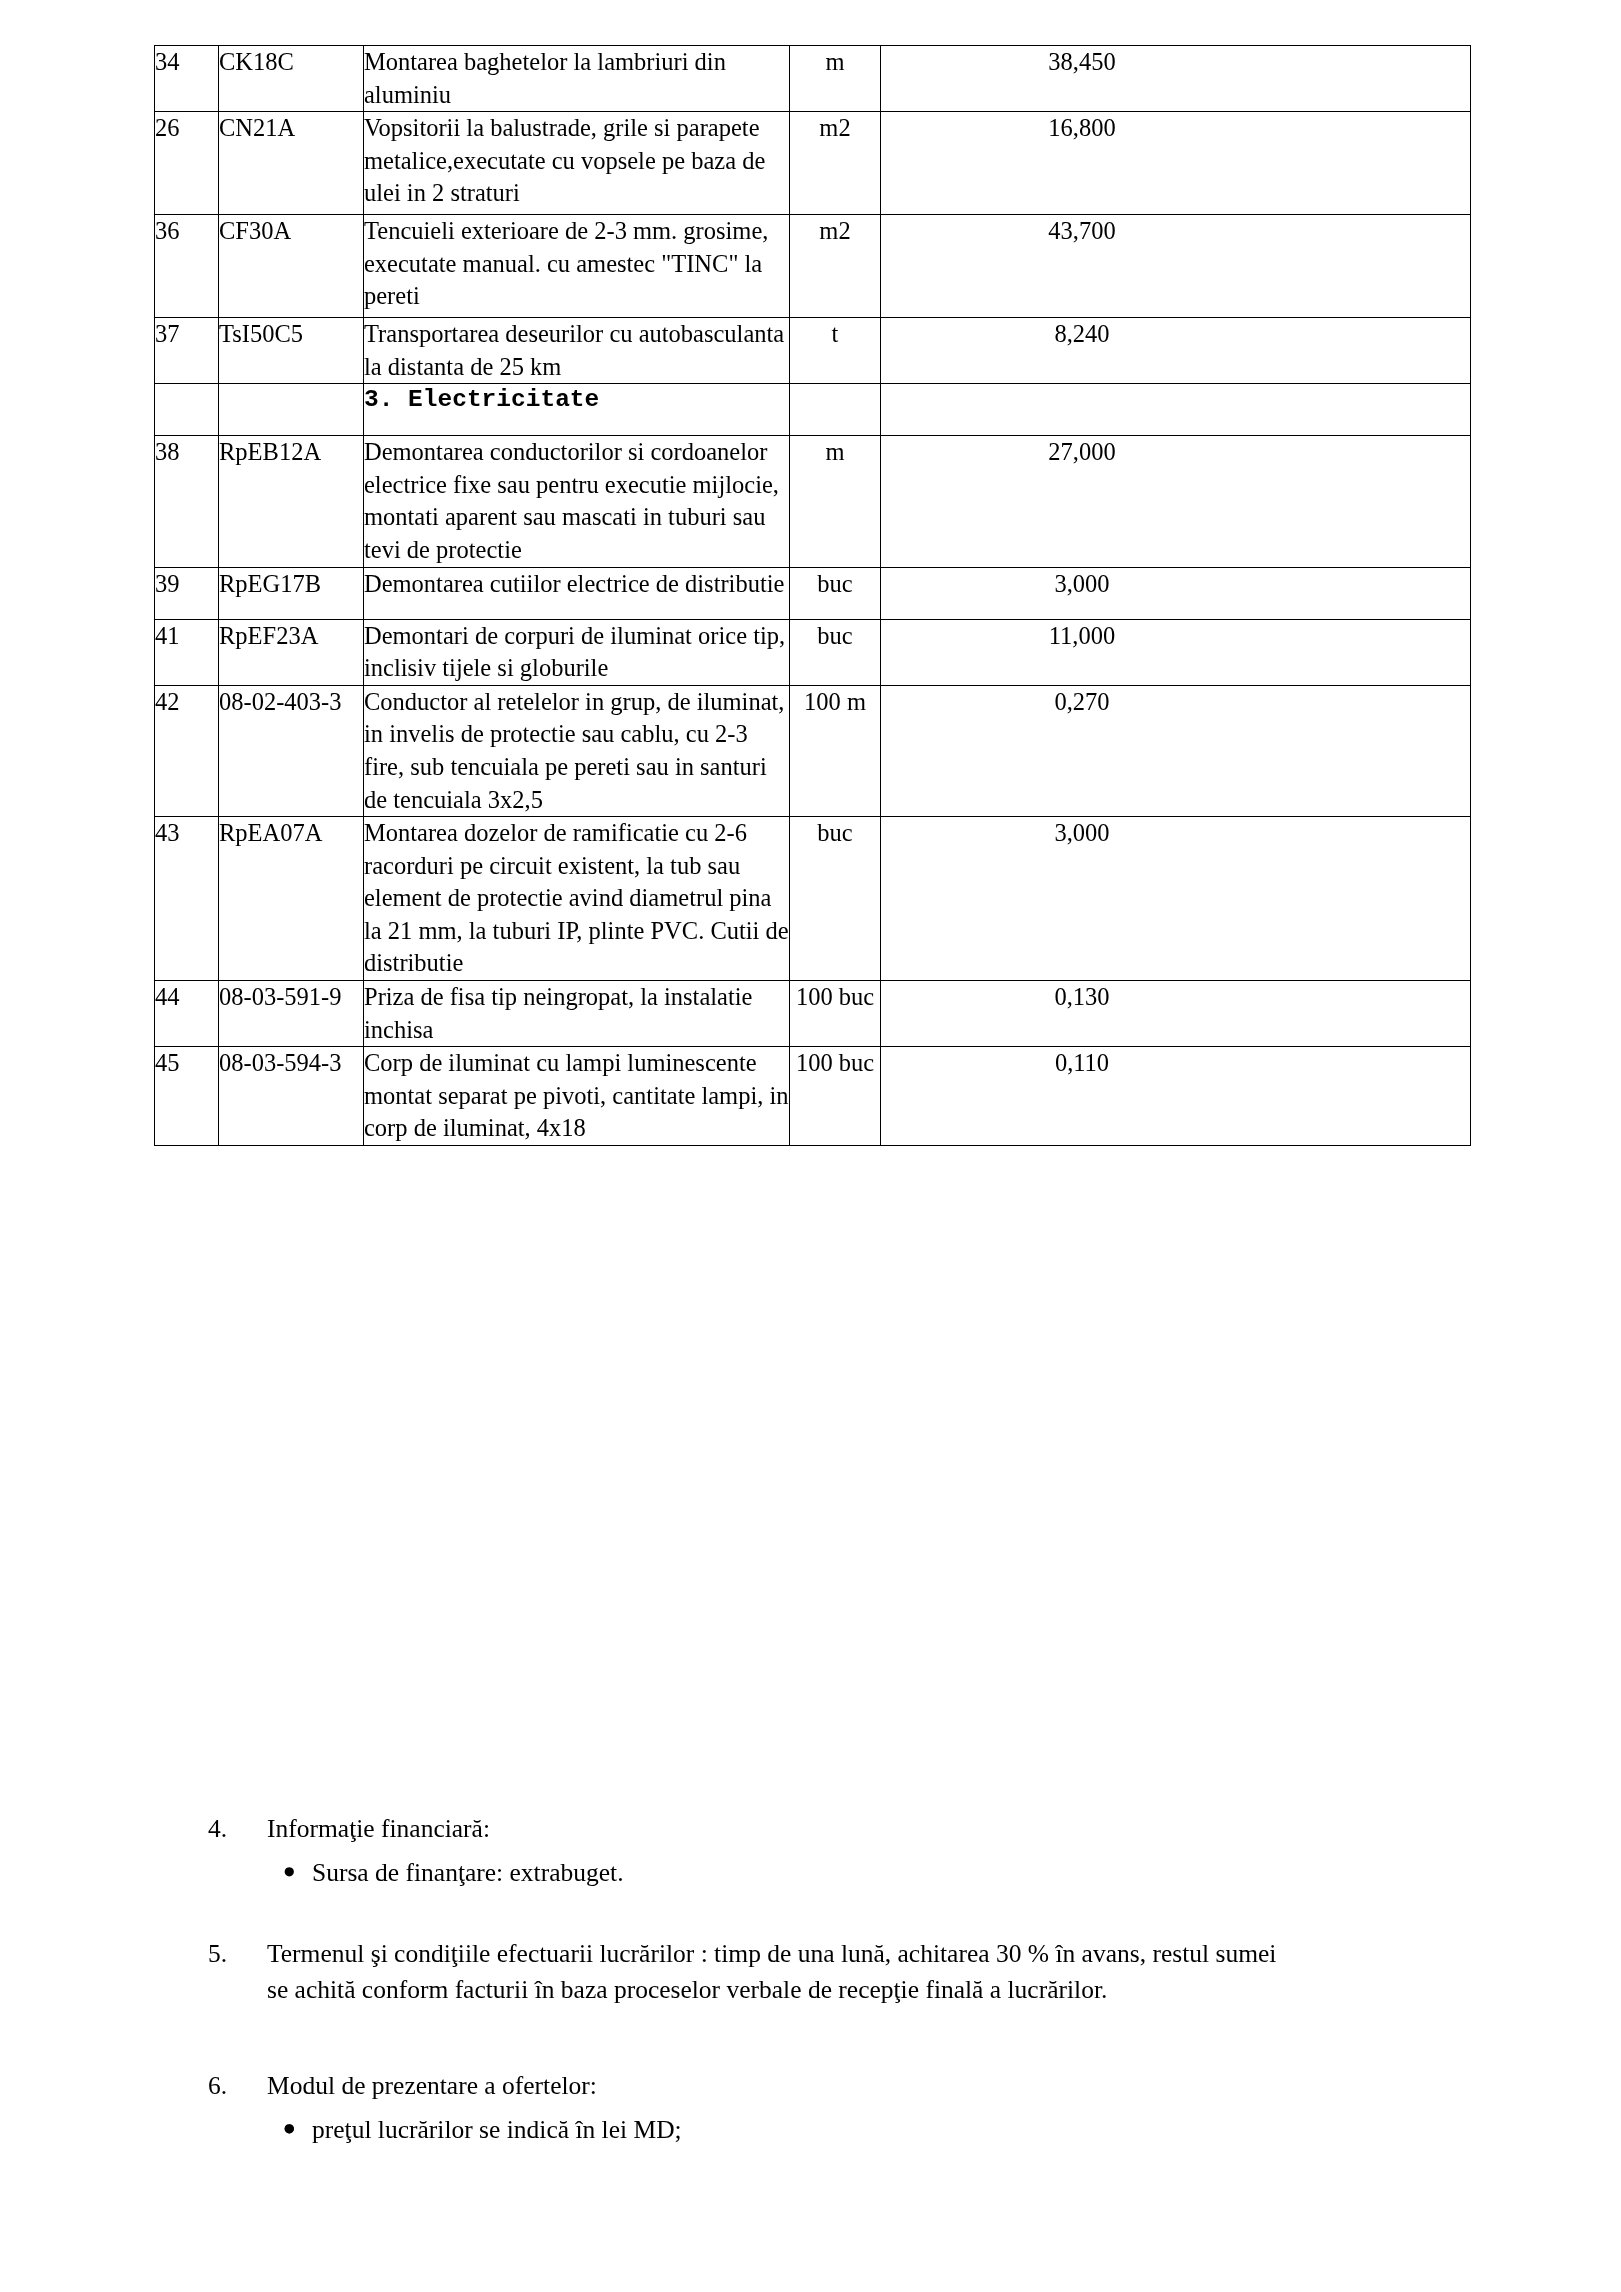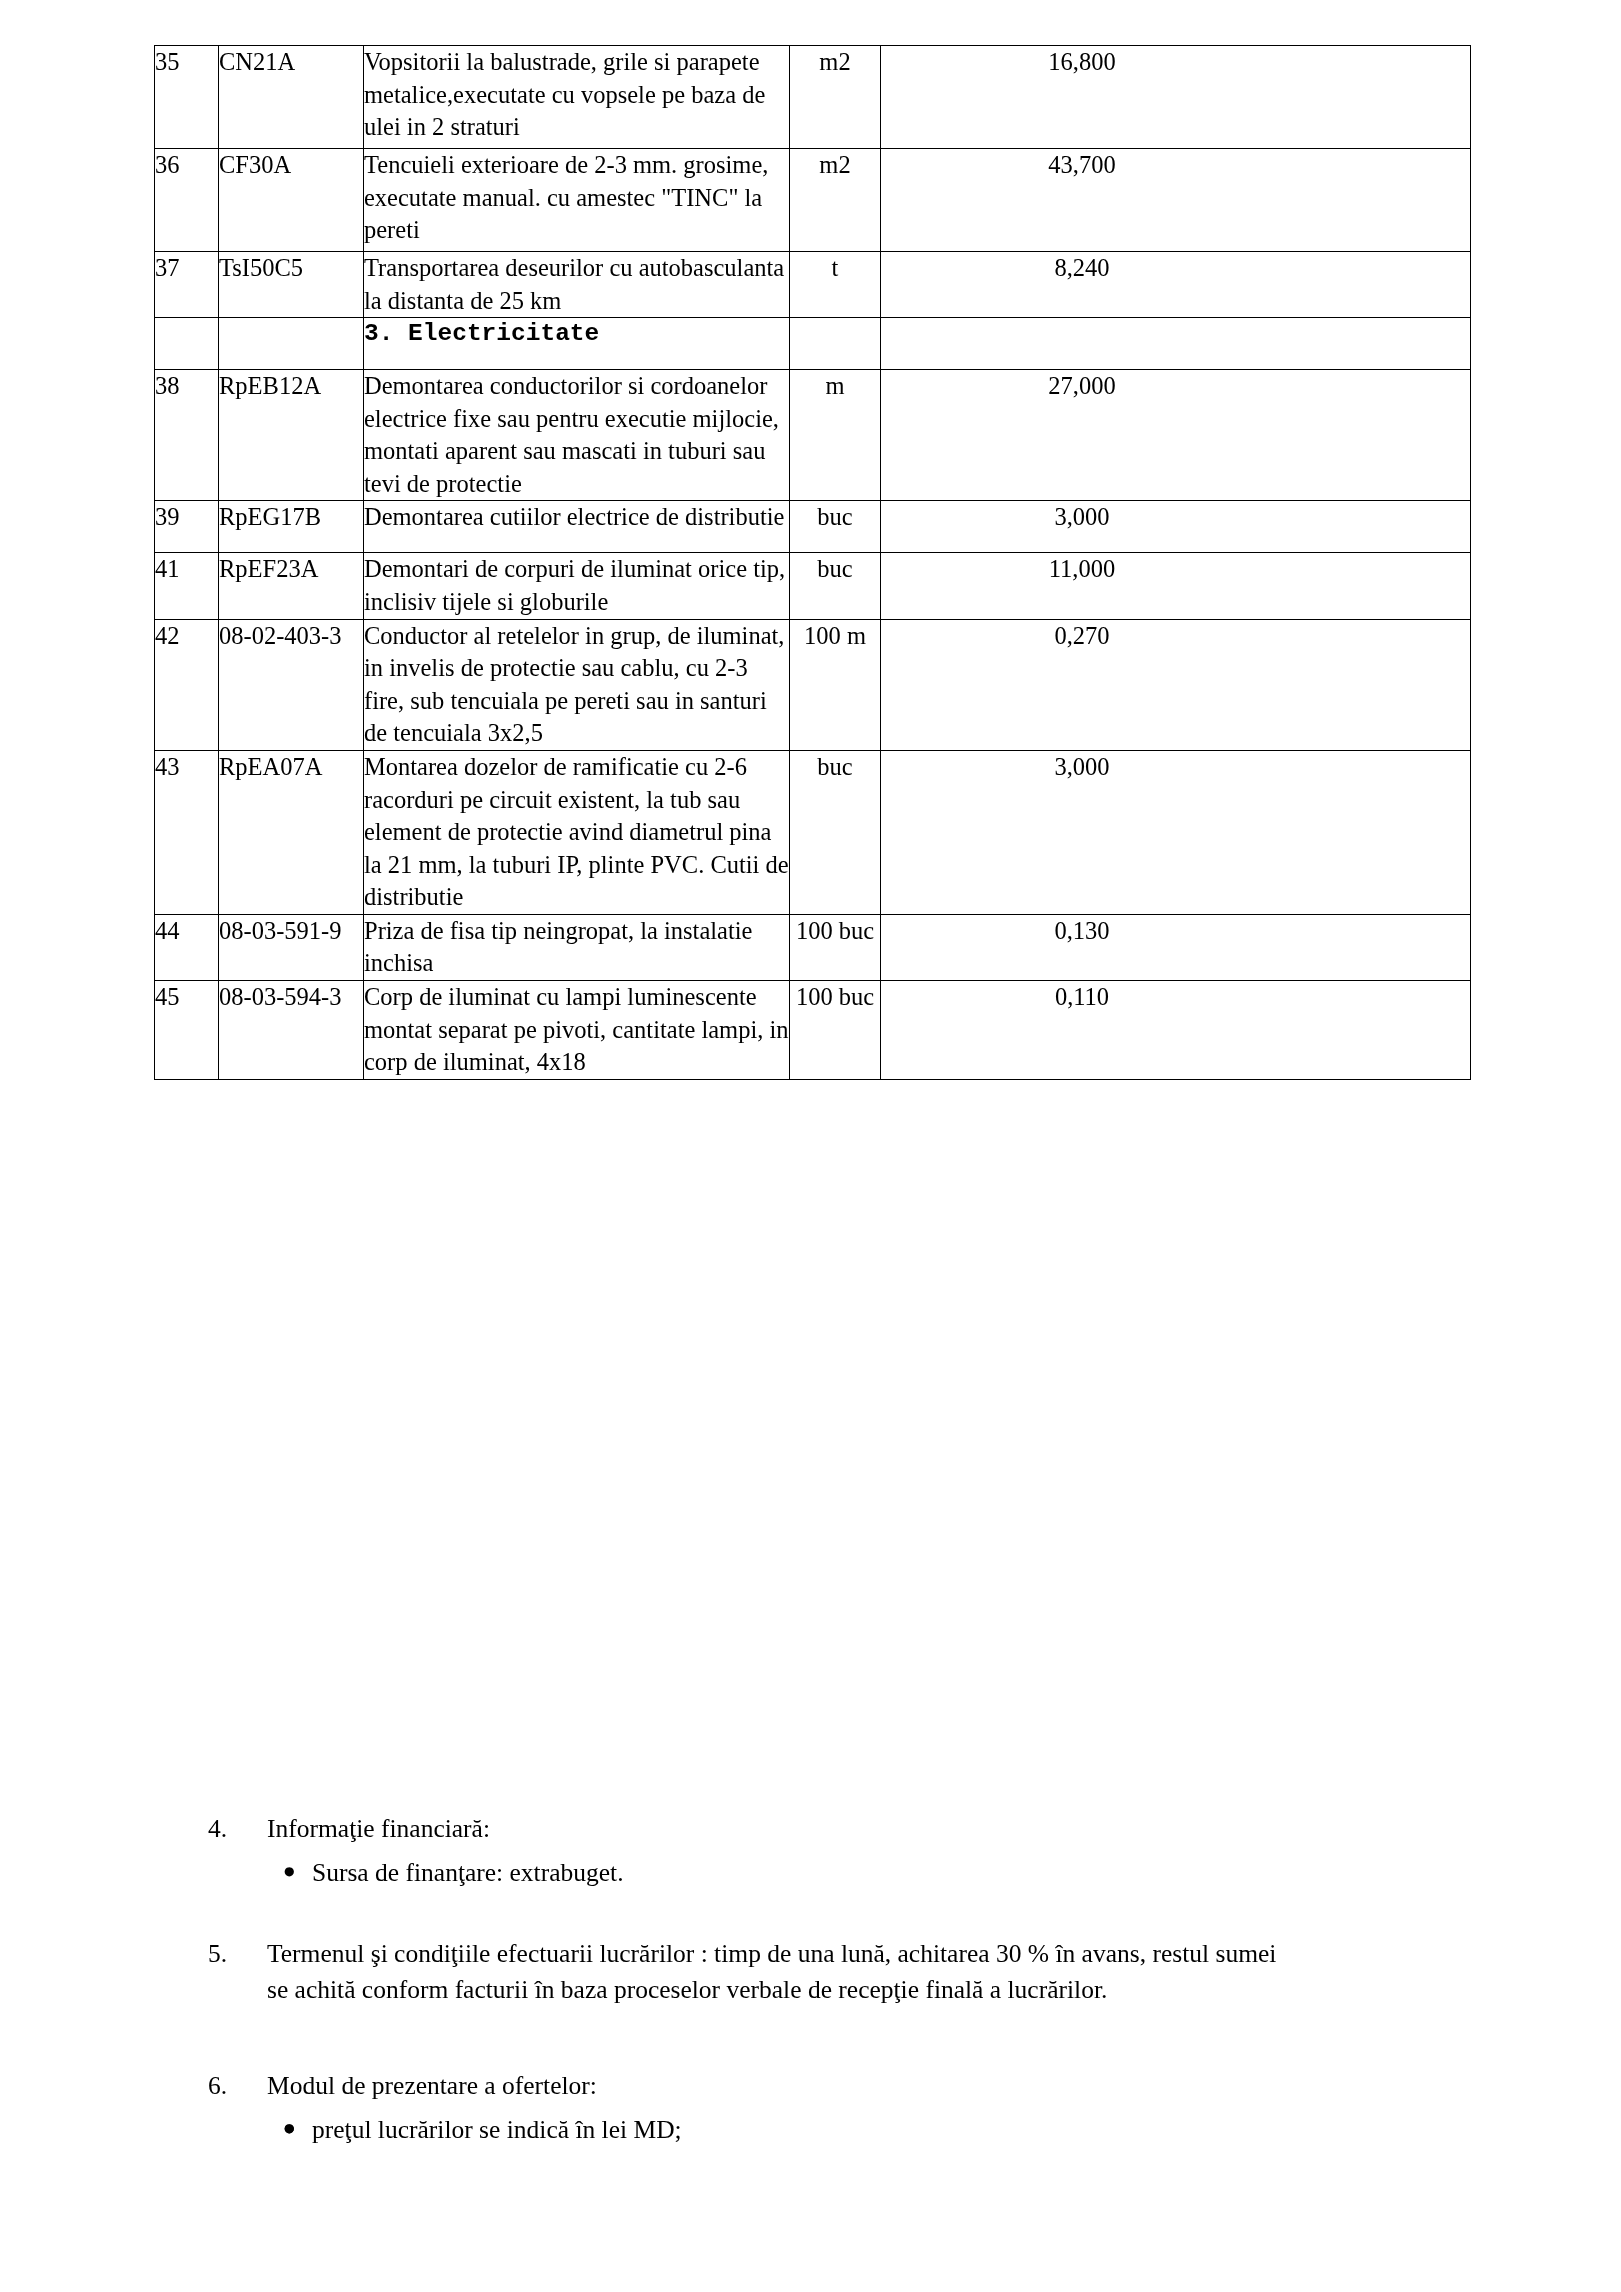--- a/index.html
+++ b/index.html
@@ -143,23 +143,32 @@
     <table class="bid-table">
       <colgroup>
         <col class="c-nr">
           <col class="c-cod">
           <col class="c-desc">
           <col class="c-um">
           <col class="c-qty">
       </colgroup>
       <tbody>
 
-
-        <tr class="r-h2">
-          <td class="cell-nr">35</td>
+        <tr class="r-h1">
+          <td class="cell-nr">34</td>
+          <td class="cell-cod">CK18C</td>
+          <td class="cell-desc">Montarea baghetelor la lambriuri din aluminiu</td>
+          <td class="cell-um">m</td>
+          <td class="cell-qty">
+              <span class="qty-inner">38,450</span>
+            </td>
+        </tr>
+
+        <tr class="r-h2">
+          <td class="cell-nr">26</td>
           <td class="cell-cod">CN21A</td>
           <td class="cell-desc">Vopsitorii la balustrade, grile si parapete metalice,executate cu  vopsele pe baza de ulei in 2 straturi</td>
           <td class="cell-um">m2</td>
           <td class="cell-qty">
               <span class="qty-inner">16,800</span>
             </td>
         </tr>
 
         <tr class="r-h2">
           <td class="cell-nr">36</td>

